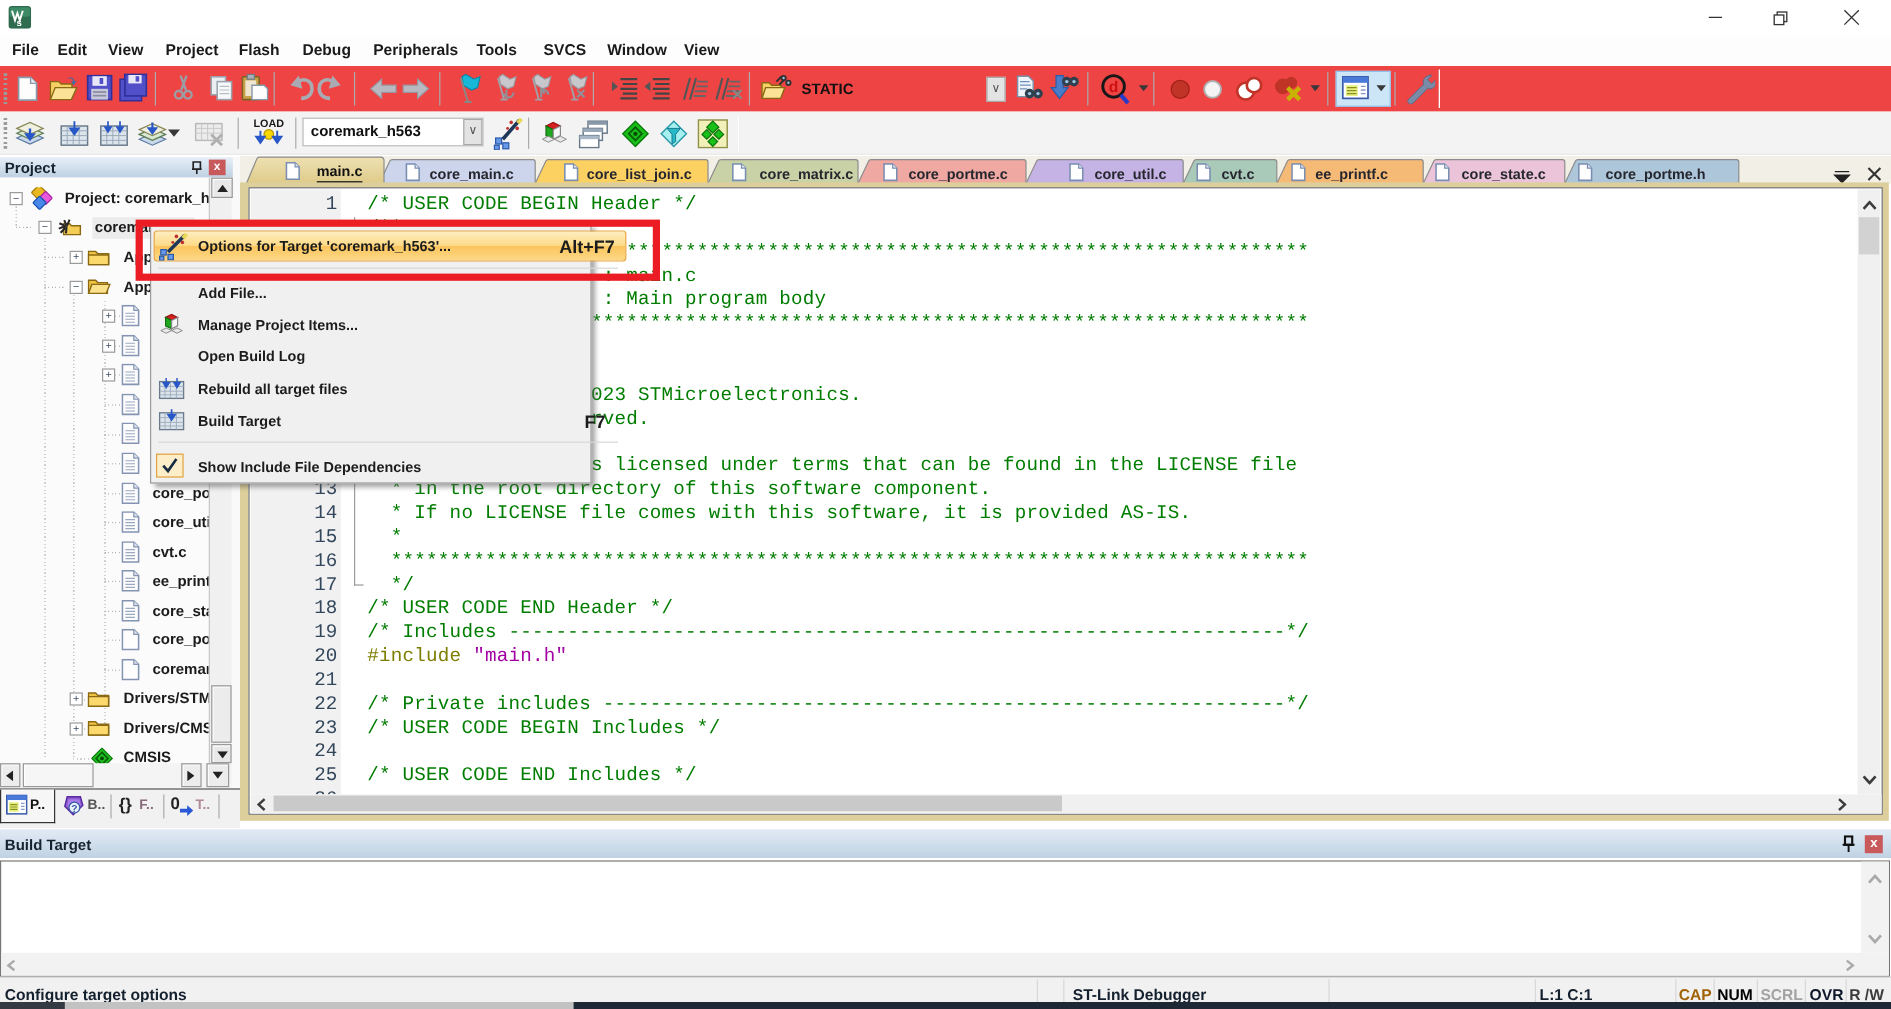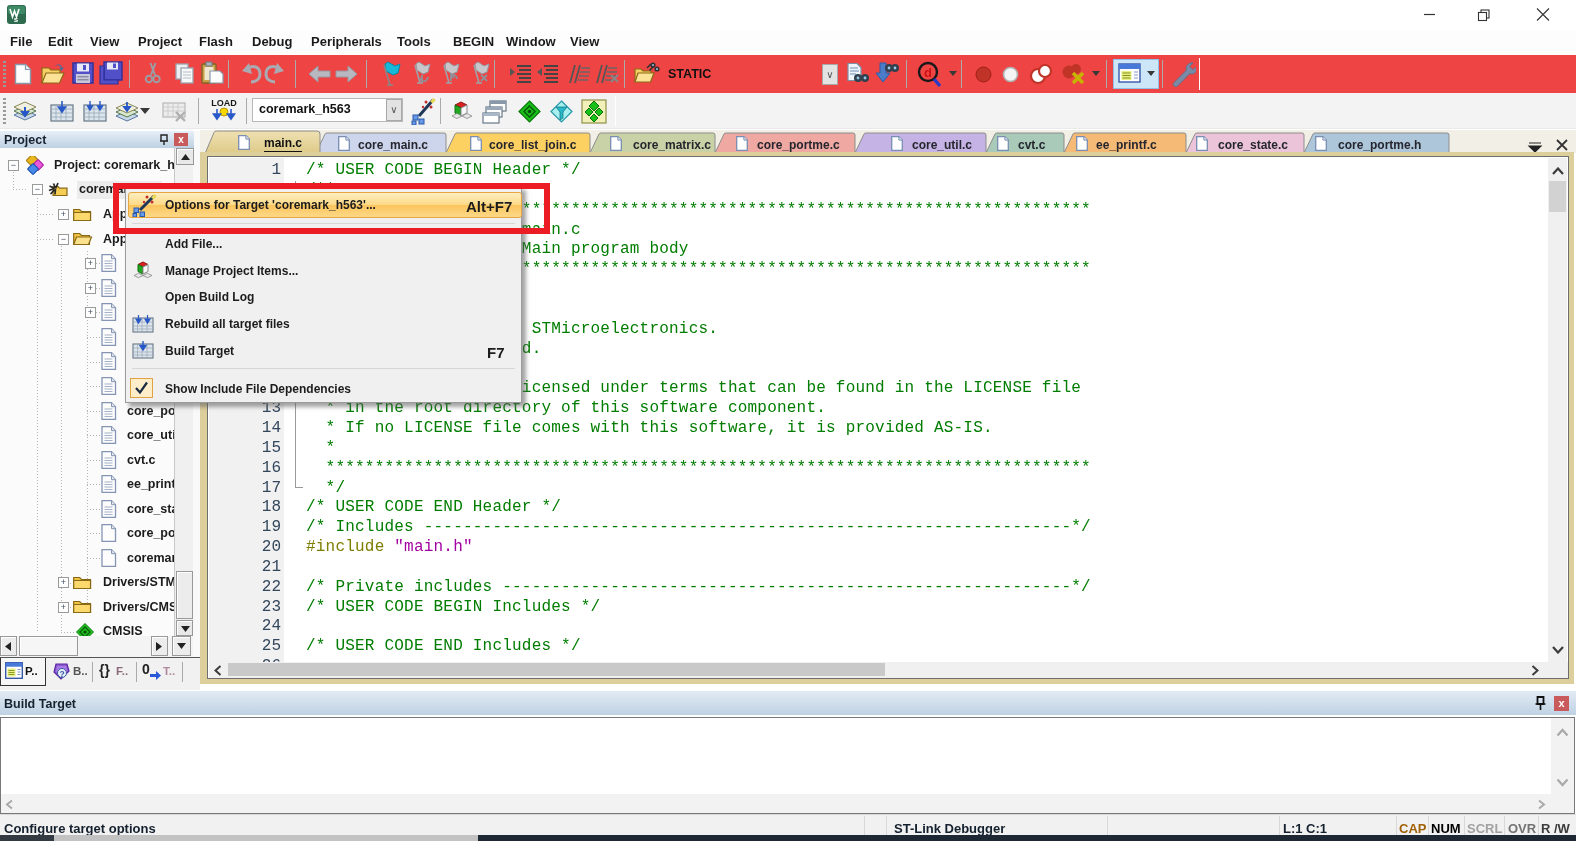--- a/index.html
+++ b/index.html
@@ -36,21 +36,21 @@
   #codepre { position:absolute; left:4px; top:0; font-family:"Liberation Mono",monospace; font-size:16px;
      line-height:19.85px; letter-spacing:0.21px; color:#007d00; white-space:pre; }
   .kw { color:#7d7d00; } .str { color:#a300a3; }
   
   #bocap { left:0; top:691px; width:1576px; height:24px; background:linear-gradient(#e2ebf5,#bfd2e3); }
   
   #statusbar { left:0; top:814px; width:1576px; height:21px; background:#f1f1f1; border-top:1px solid #d9d9d9; }
   .stext { position:absolute; top:6px; font-size:13px; font-weight:600; color:#14202e; white-space:nowrap; }
   .ssep { position:absolute; top:1px; height:19px; width:1px; background:#d8d8d8; }
   
-  #ctxmenu { left:125px; top:186px; width:397px; height:217px; background:#f0f0f0; border:1px solid #9a9a9a;
+  #ctxmenu { left:125px; top:186px; width:368px; height:217px; background:#f0f0f0; border:1px solid #9a9a9a;
       box-shadow:4px 4px 4px rgba(90,90,90,0.55); }
   .mi { position:absolute; left:39px; font-size:12px; font-weight:600; color:#1c1c1c; white-space:nowrap; }
   .msc { position:absolute; font-size:15px; font-weight:600; color:#1c1c1c; }
   .msep { position:absolute; left:6px; width:383px; height:1px; background:#d7d7d7; }
   #hilite { position:absolute; left:2px; top:5px; width:394px; height:26px; border:1px solid #e9a640; border-radius:3px;
       background:linear-gradient(#feeebf, #fdda88 48%, #fbc55e 52%, #fdd887); }
   #redrect { left:113px; top:183px; width:437px; height:51px; border:6px solid #ec1c24; z-index:50; }
 </style>
 </head>
 <body>
@@ -70,21 +70,21 @@
 </div>
 <div class="abs" id="menubar">
   <div class="mitem" style="left:10px">File</div>
   <div class="mitem" style="left:48px">Edit</div>
   <div class="mitem" style="left:90px">View</div>
   <div class="mitem" style="left:138px">Project</div>
   <div class="mitem" style="left:199px">Flash</div>
   <div class="mitem" style="left:252px">Debug</div>
   <div class="mitem" style="left:311px">Peripherals</div>
   <div class="mitem" style="left:397px">Tools</div>
-  <div class="mitem" style="left:453px">BEGIN</div>
+  <div class="mitem" style="left:453px">SVCS</div>
   <div class="mitem" style="left:506px">Window</div>
   <div class="mitem" style="left:570px">View</div>
 </div>
 <div class="abs" id="toolbar1">
   <div class="grip" style="top:6px;height:26px"></div>
   <svg class="ticon" style="left:14px;top:8px" width="19" height="22" viewBox="0 0 19 22">
     <path d="M1.5 1.5 h10 l5 5 v14 h-15 z" fill="#fdfdfd" stroke="#8899aa" stroke-width="1.4"></path>
     <path d="M11.5 1.5 v5 h5" fill="#e8eef4" stroke="#8899aa" stroke-width="1.2"></path>
   </svg>
   <svg class="ticon" style="left:41px;top:7px" width="24" height="24" viewBox="0 0 24 24">
@@ -709,21 +709,21 @@
   <div class="ssep" style="left:1107px"></div>
   <div class="ssep" style="left:1279px"></div>
   <div class="stext" style="left:1283px">L:1 C:1</div>
   <div class="ssep" style="left:1396px"></div>
   <div class="stext" style="left:1399px;color:#a16207">CAP</div>
   <div class="ssep" style="left:1428px"></div>
   <div class="stext" style="left:1431px;font-weight:700;color:#000">NUM</div>
   <div class="ssep" style="left:1464px"></div>
   <div class="stext" style="left:1467px;color:#a2a2a2">SCRL</div>
   <div class="ssep" style="left:1504px"></div>
-  <div class="stext" style="left:1508px;color:#737373">OVR</div>
+  <div class="stext" style="left:1508px;color:#0f172a">OVR</div>
   <div class="ssep" style="left:1538px"></div>
   <div class="stext" style="left:1541px;color:#3c3c3c">R /W</div>
 </div>
 <div class="abs" id="botband" style="left:0;top:834.5px;width:1576px;height:6.5px;background:#c2c2c2">
   <div class="abs" style="left:0;top:0;width:54px;height:6.5px;background:#333a42"></div>
   <div class="abs" style="left:478px;top:0;width:1098px;height:6.5px;background:#1e2834"></div>
 </div>
 <div class="abs" id="ctxmenu">
   <div id="hilite"></div>
   <svg class="abs" style="left:5px;top:7px" width="27" height="23" viewBox="0 0 27 23">

